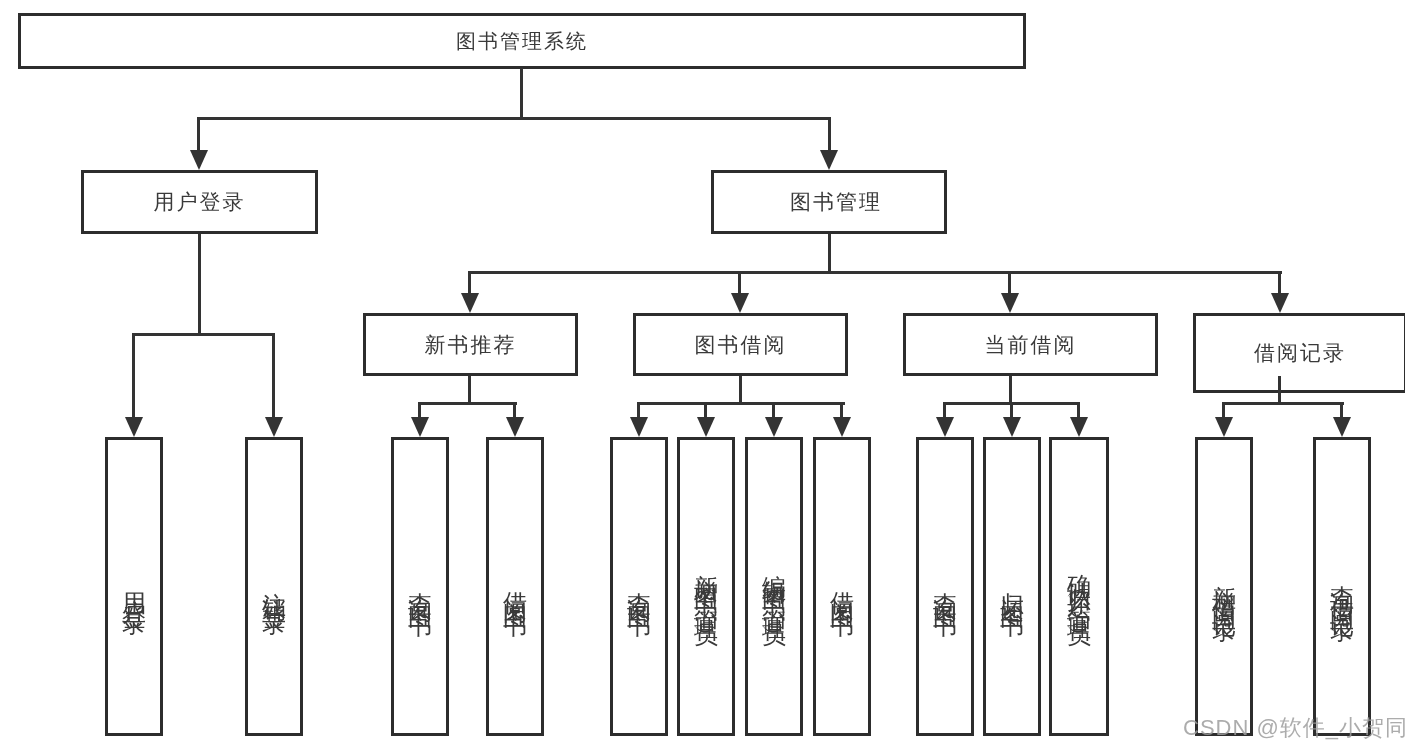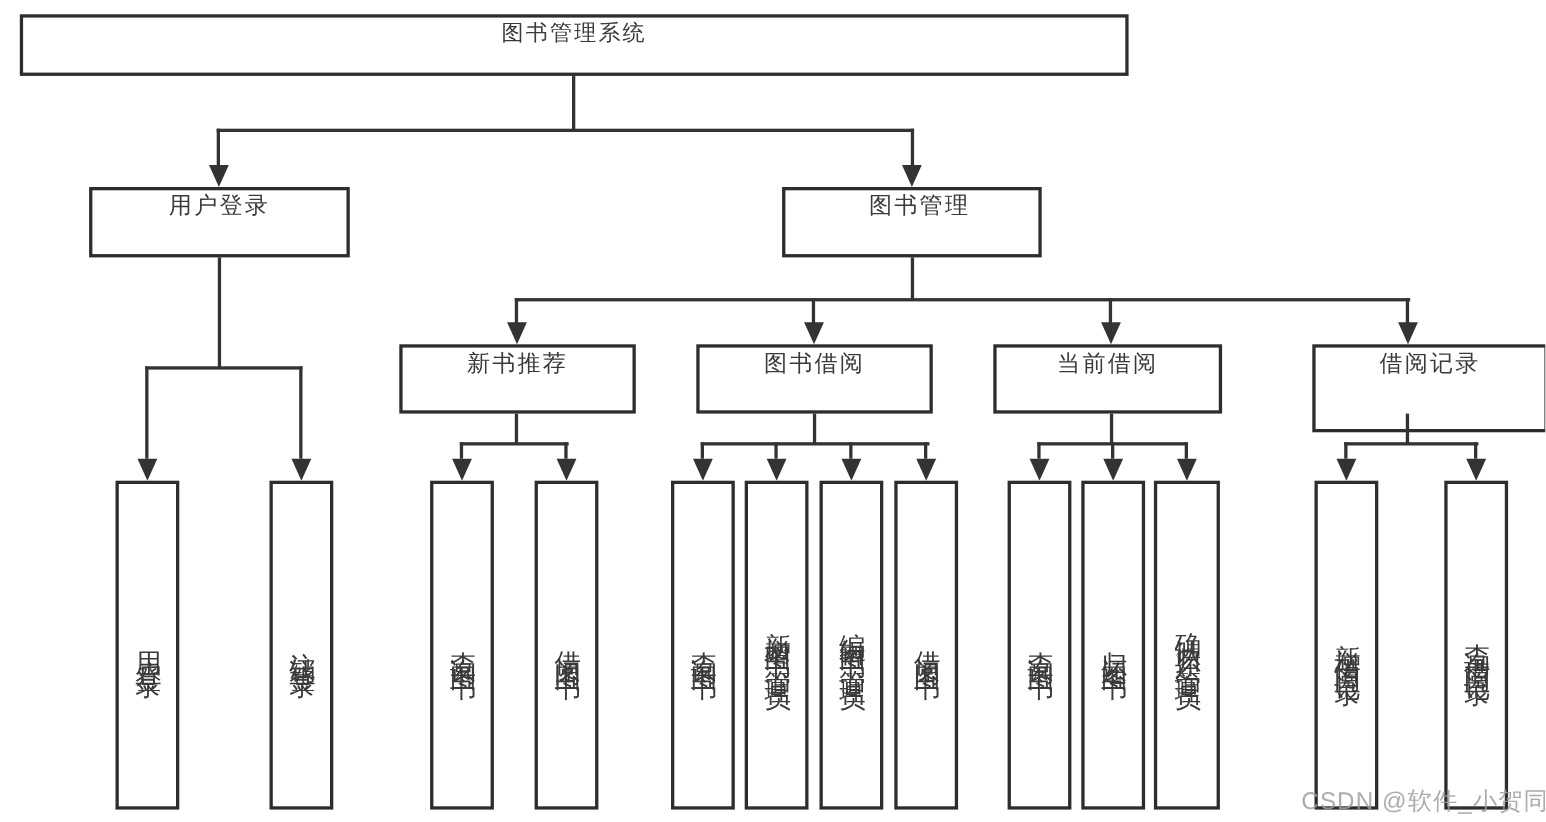--- a/index.html
+++ b/index.html
@@ -11,20 +11,21 @@
     overflow: hidden;
     font-family: "Liberation Sans", "DejaVu Sans", sans-serif;
     color: #3a3a3a;
   }
   .node {
     position: absolute;
     box-sizing: border-box;
     border: 3px solid #2d2d2d;
     background: #ffffff;
     display: flex;
+    align-items: center;
     justify-content: center;
     font-size: 21px;
     letter-spacing: 2px;
     color: #3a3a3a;
     white-space: nowrap;
   }
   .node.root { font-size: 20px; }
   .leaf {
     position: absolute;
     box-sizing: border-box;
@@ -106,21 +107,21 @@
   <div class="arrow" style="left:1001px; top:293px;"></div>
   <div class="vline" style="left:1278px; top:271px; height:24px;"></div>
   <div class="arrow" style="left:1271px; top:293px;"></div>
 
   <div class="node" style="left:363px; top:313px; width:215px; height:63px;">
     <span>新书推荐</span>
   </div>
   <div class="node" style="left:633px; top:313px; width:215px; height:63px;">
     <span>图书借阅</span>
   </div>
-  <div class="node" style="left:903px; top:313px; width:208px; height:63px;">
+  <div class="node" style="left:903px; top:313px; width:255px; height:63px;">
     <span>当前借阅</span>
   </div>
   <div class="node" style="left:1193px; top:313px; width:214px; height:80px;">
     <span>借阅记录</span>
   </div>
 
   <div class="vline" style="left:468px; top:376px; height:28px;"></div>
   <div class="hline" style="left:418px; top:402px; width:99px;"></div>
   <div class="vline" style="left:418px; top:402px; height:15px;"></div>
   <div class="arrow" style="left:411px; top:417px;"></div>

